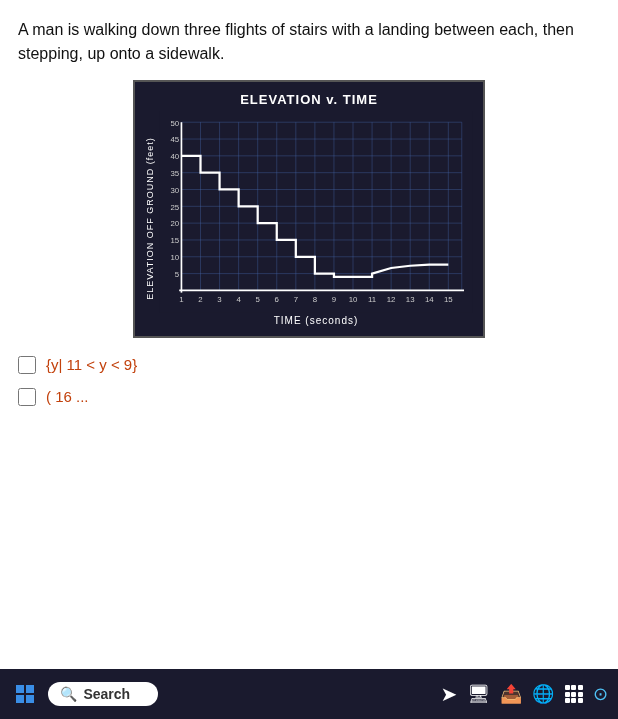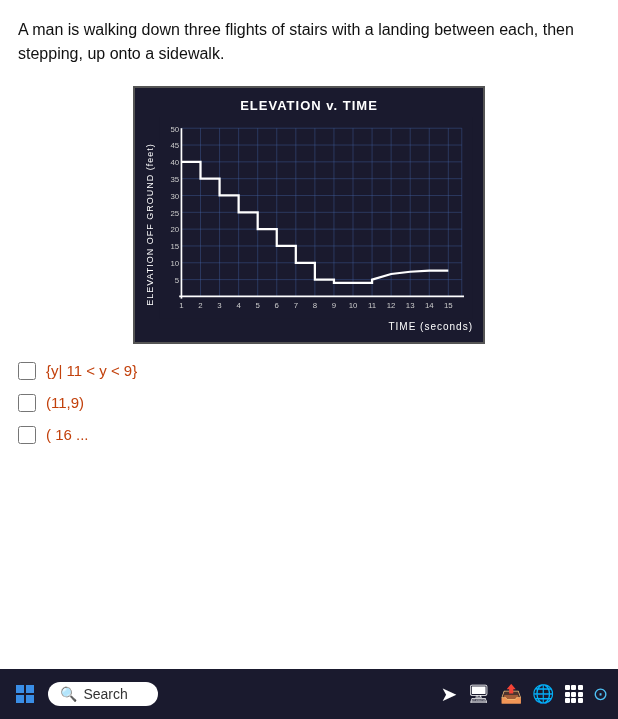--- a/index.html
+++ b/index.html
@@ -18,21 +18,21 @@
       background: #fff;
       padding: 18px 18px 10px 18px;
       height: calc(719px - 50px);
       overflow: hidden;
     }
 
     .question-text {
       font-size: 16px;
       line-height: 1.5;
       color: #111;
-      margin-bottom: 20px;
+      margin-bottom: 14px;
     }
 
     .chart-container {
       display: flex;
       justify-content: center;
       margin-bottom: 18px;
     }
 
     .chart-wrapper {
       background: #1a1a2e;
@@ -74,21 +74,21 @@
     }
 
     svg.chart-svg {
       display: block;
       width: 100%;
     }
 
     .x-axis-label {
       color: #fff;
       font-size: 10px;
-      text-align: right;
+      text-align: center;
       margin-top: 2px;
       letter-spacing: 1px;
     }
 
     .sub-question {
       font-size: 17px;
       line-height: 1.5;
       color: #111;
       margin-bottom: 18px;
     }
@@ -159,20 +159,21 @@
     }
 
     .search-icon-svg {
       color: #333;
       font-size: 14px;
     }
 
     .search-label {
       font-size: 14px;
       color: #333;
+      font-weight: bold;
     }
 
     .taskbar-right {
       display: flex;
       align-items: center;
       margin-left: auto;
       gap: 10px;
     }
 
     .taskbar-icon {
@@ -315,24 +316,20 @@
       </div>
     </div>
   </div>
 
 
   <div class="answer-option">
     <input type="checkbox" id="opt1" style="">
     <label for="opt1">{y| 11 &lt; y &lt; 9}</label>
   </div>
 
-  <div class="answer-option">
-    <input type="checkbox" id="opt2" style="">
-    <label for="opt2">(11,9)</label>
-  </div>
 
   <div class="answer-option">
     <input type="checkbox" id="opt3" style="">
     <label for="opt3">( 16 ...</label>
   </div>
 
 </div>
 
 <div class="taskbar">
 

